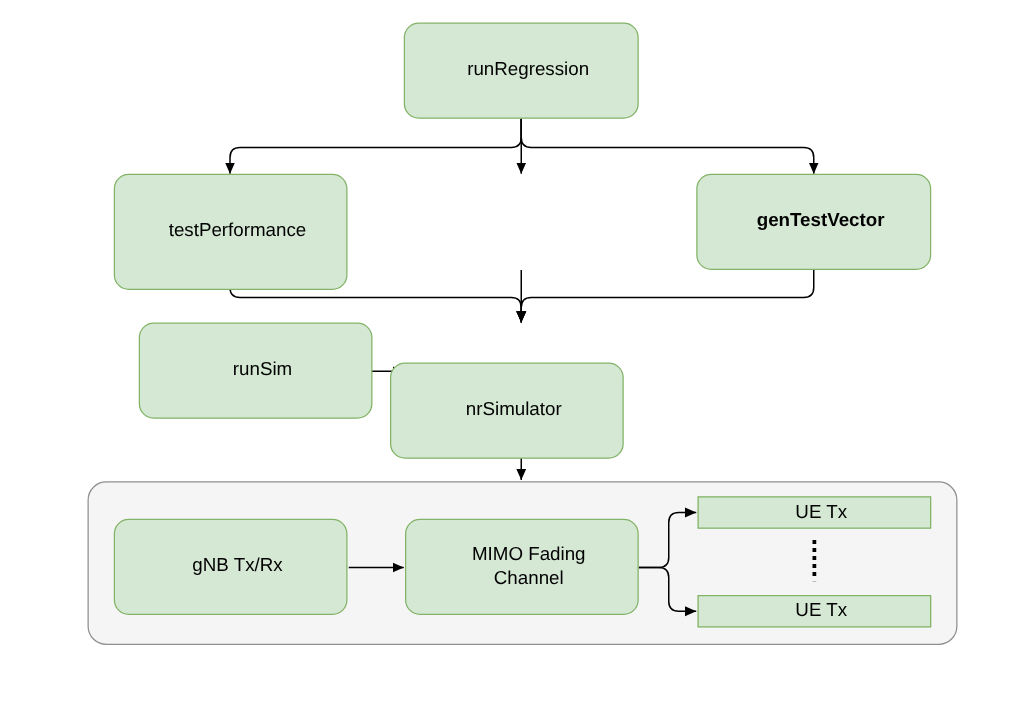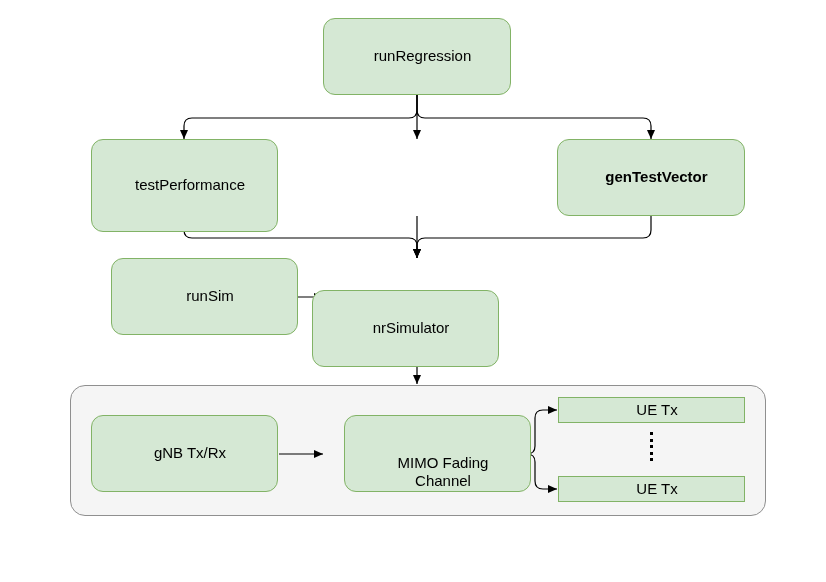--- a/index.html
+++ b/index.html
@@ -117,21 +117,21 @@
   </div>
 
   <div class="node" style="left:312px; top:258px; width:187px; height:77px;margin-top:32px;">
     <span class="label">nrSimulator</span>
   </div>
 
   <div class="node" style="left:91px; top:415px; width:187px; height:77px;text-align:right;">
     <span class="label">gNB Tx/Rx</span>
   </div>
 
-  <div class="node" style="left:344px; top:415px; width:187px; height:77px;align-items:flex-end;">
+  <div class="node" style="left:324px; top:415px; width:187px; height:77px;">
     <span class="label">MIMO Fading
 Channel</span>
   </div>
 
   <div class="node small" style="left:558px; top:397px; width:187px; height:26px;">
     <span class="label">UE Tx</span>
   </div>
 
   <div class="vdots" style="left:650px; top:432px; height:33px;"></div>
 

